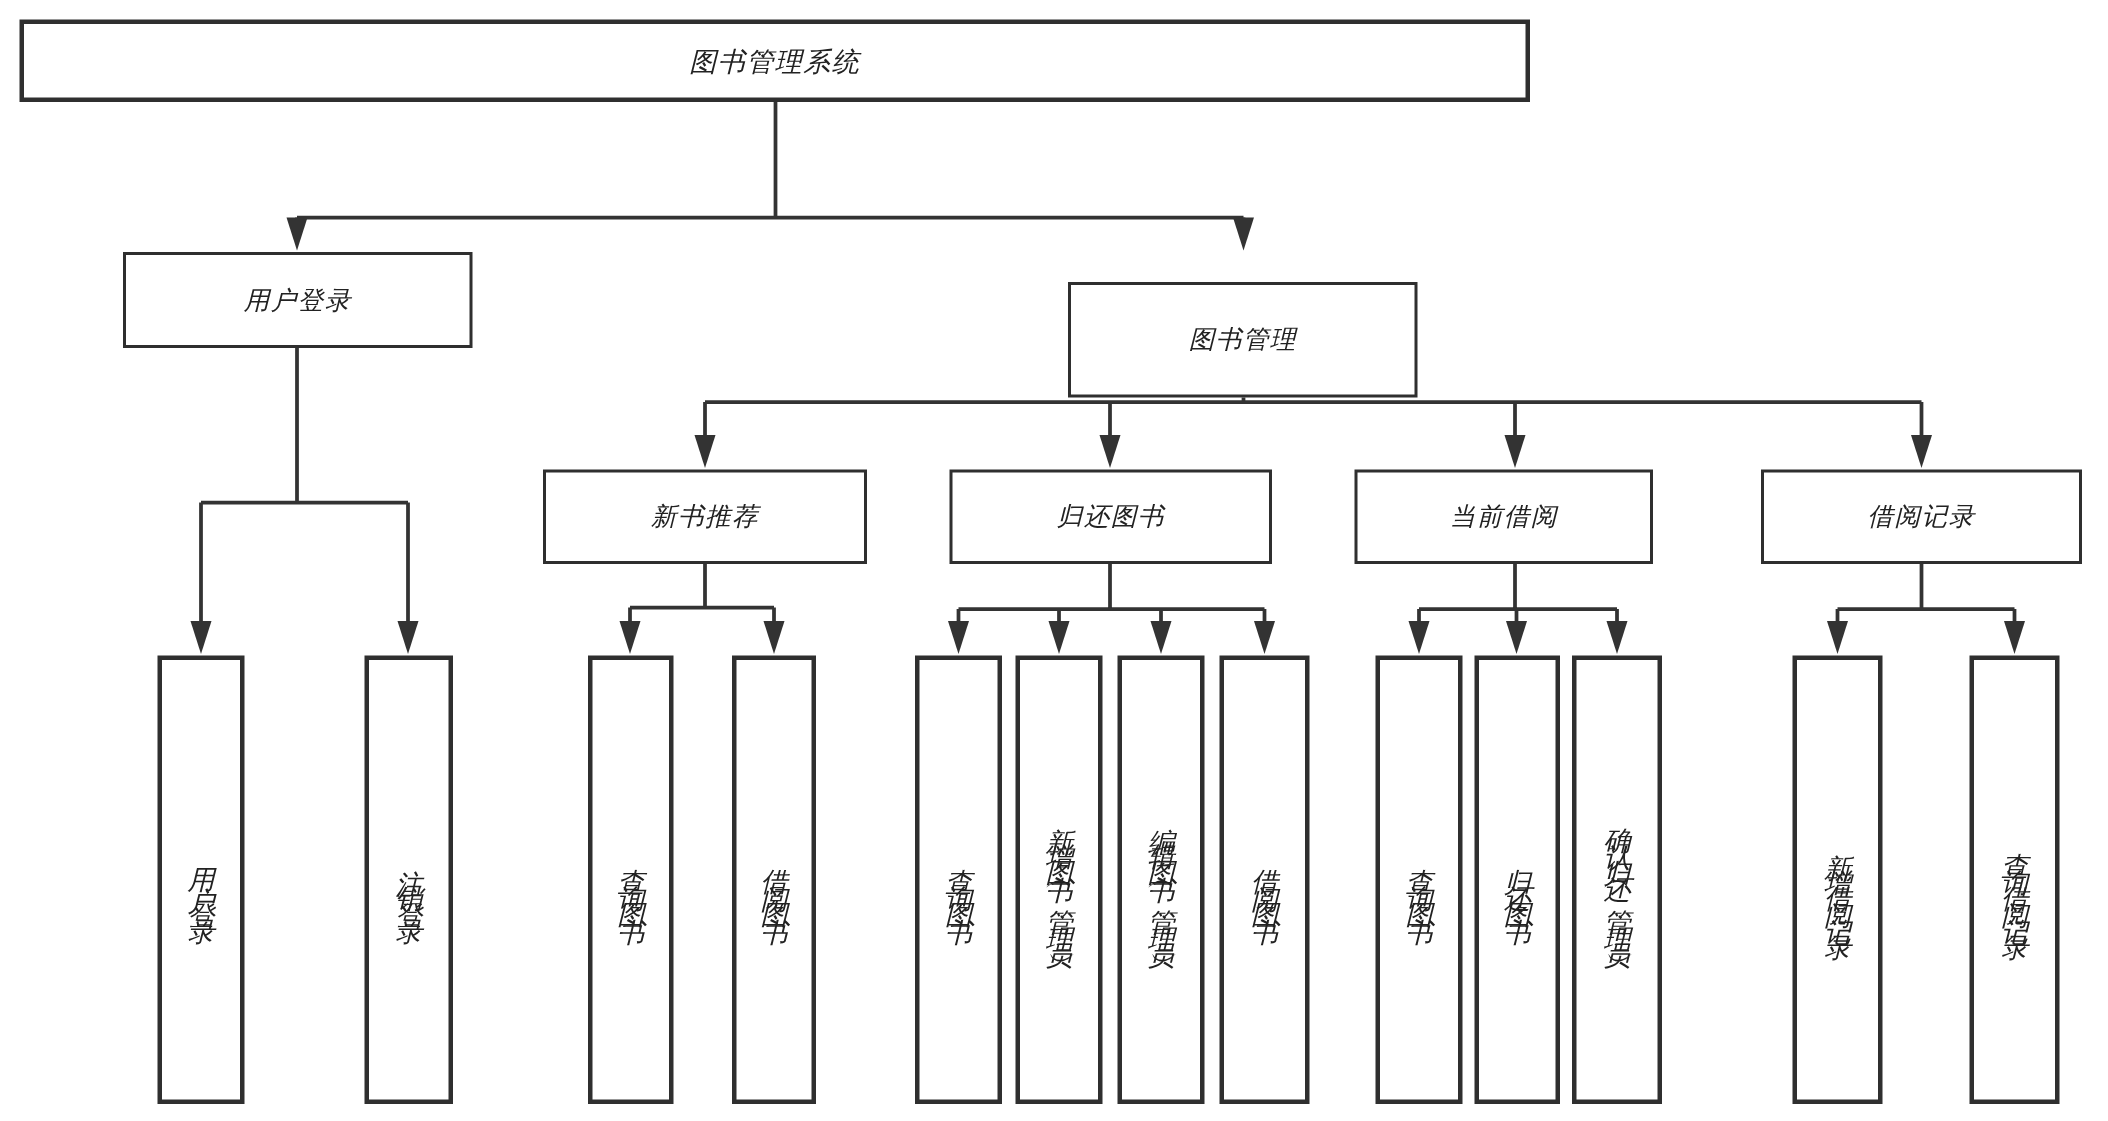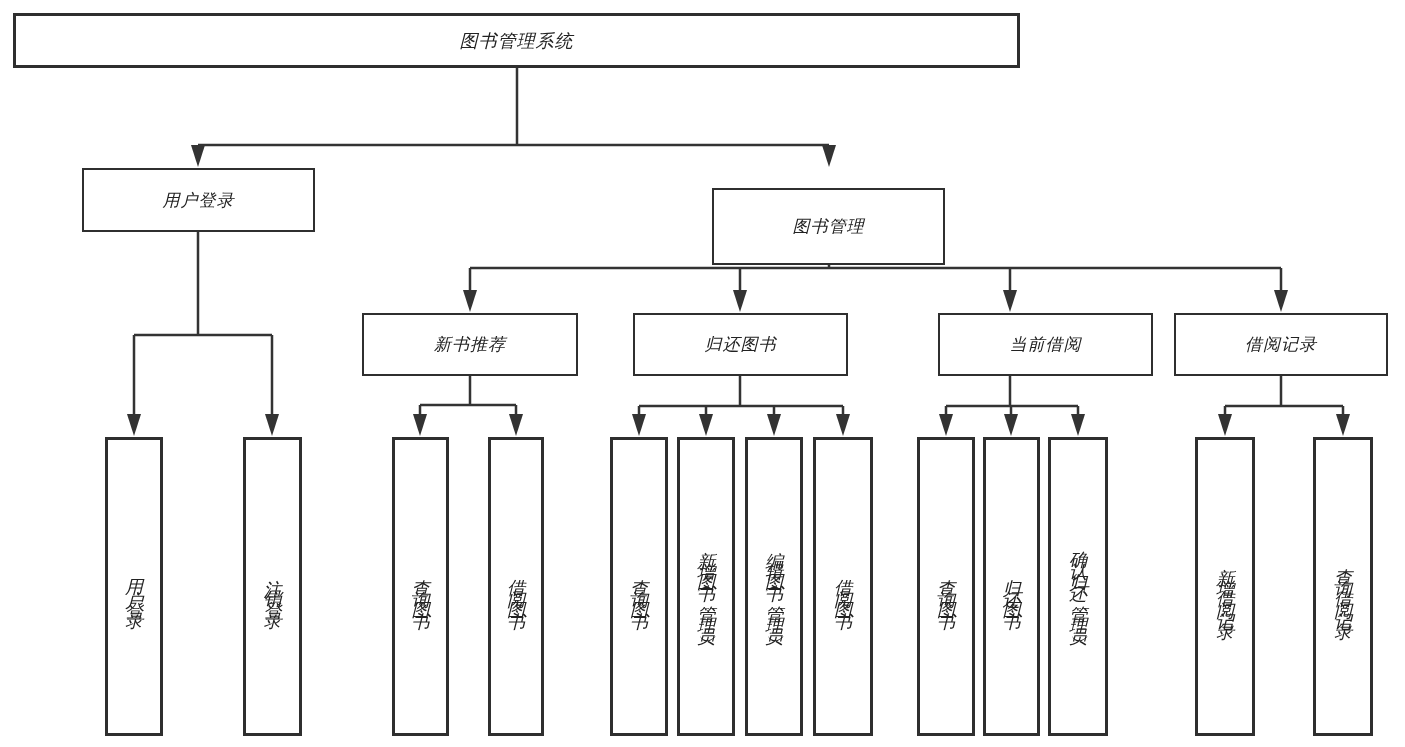--- a/index.html
+++ b/index.html
@@ -97,21 +97,21 @@
   <div class="node h-node" style="left:712px; top:169px; width:233px; height:77px;margin-top:19px;">
     <span>图书管理</span>
   </div>
 
   <div class="node h-node" style="left:362px; top:313px; width:216px; height:63px;">
     <span>新书推荐</span>
   </div>
   <div class="node h-node" style="left:633px; top:313px; width:215px; height:63px;">
     <span>归还图书</span>
   </div>
-  <div class="node h-node" style="left:903px; top:313px; width:215px; height:63px;margin-left:35px;">
+  <div class="node h-node" style="left:903px; top:313px; width:199px; height:63px;">
     <span>当前借阅</span>
   </div>
   <div class="node h-node" style="left:1174px; top:313px; width:214px; height:63px;">
     <span>借阅记录</span>
   </div>
 
   <div class="node v-node" style="left:105px; top:437px; width:58px; height:299px;">
     <span class="v-text">用户登录</span>
   </div>
   <div class="node v-node" style="left:243px; top:437px; width:59px; height:299px;">

